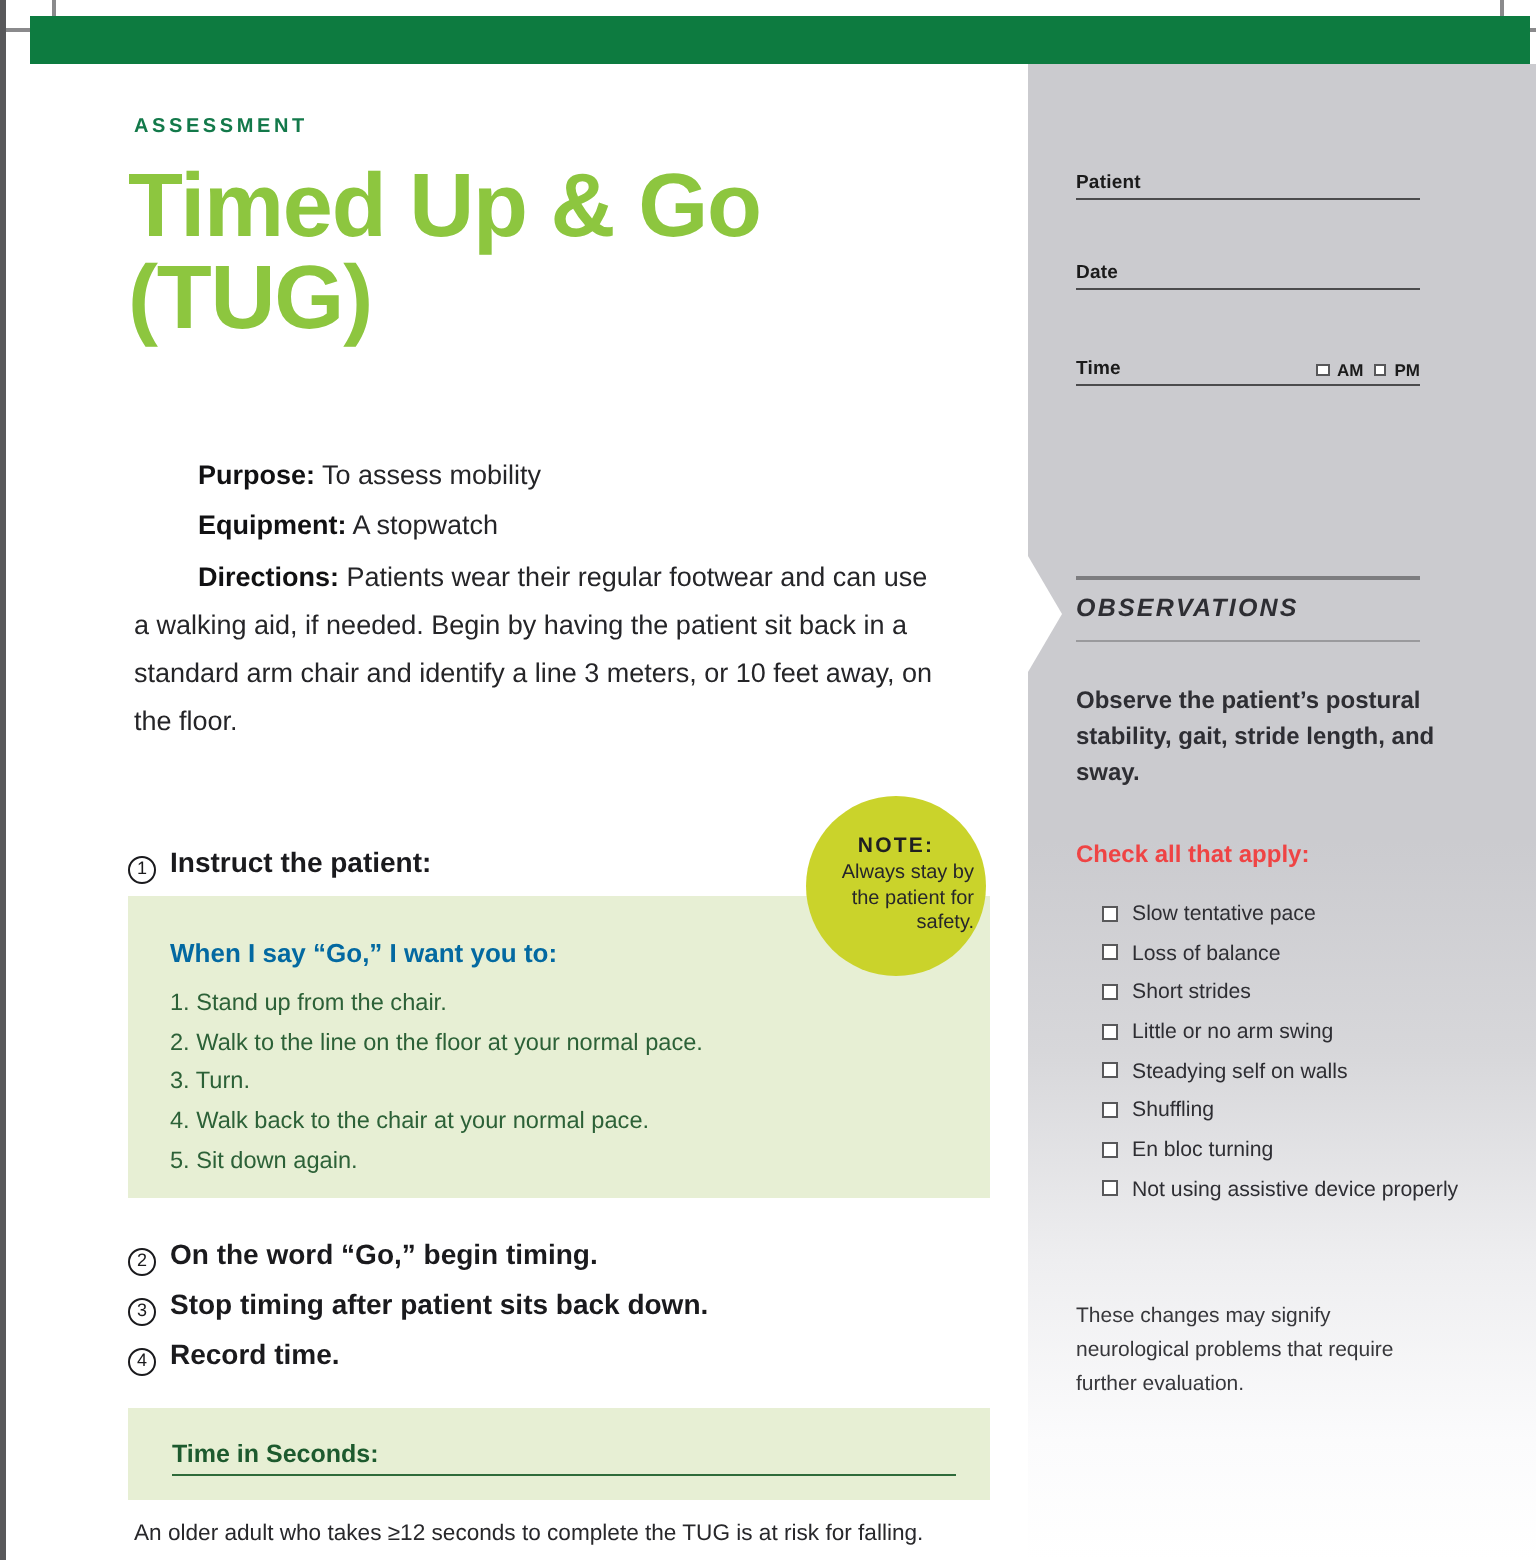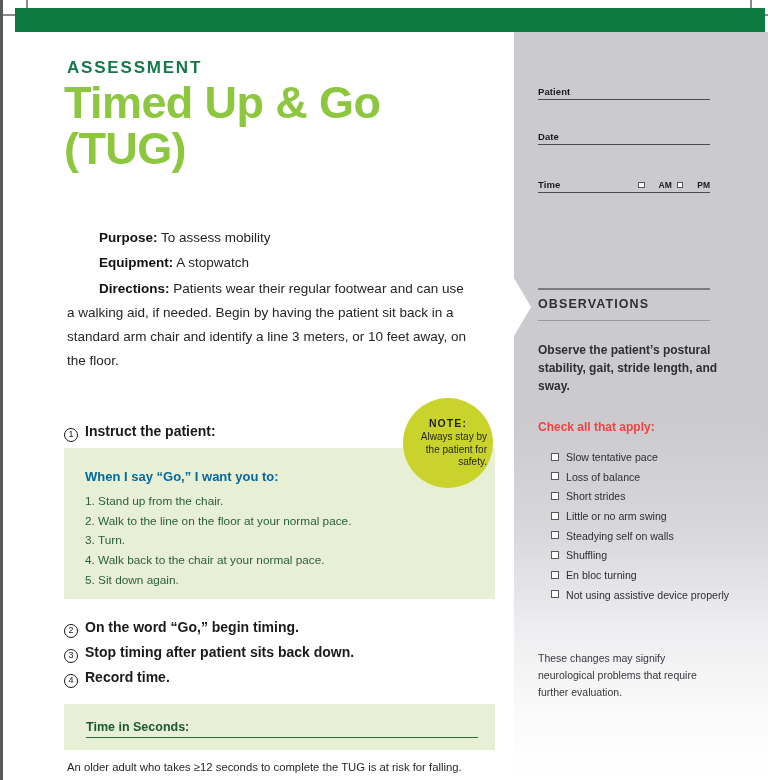--- a/index.html
+++ b/index.html
@@ -78,21 +78,21 @@
     letter-spacing: .1px;
   }
   .ampm {
     font-size: 8.5px;
     font-weight: bold;
     color: #1b1b1b;
     display: flex;
     gap: 5px;
     align-items: center;
   }
-  .ampm span { display: inline-flex; align-items: center; gap: 14px; }
+  .ampm span { display: inline-flex; align-items: center; gap: 4px; }
   .cb-sm {
     display: inline-block;
     width: 6.5px; height: 6.5px;
     border: 1px solid #58585a;
     background: #ffffff;
   }
 
   
   .obs-rule {
     position: absolute;
@@ -101,20 +101,21 @@
     height: 1.5px;
     background: #7d7d80;
   }
   .obs-title {
     position: absolute;
     left: 538px; top: 297px;
     font-size: 12.5px;
     font-weight: bold;
     letter-spacing: 1.1px;
     color: #2e2e33;
+    font-style: italic;
   }
   .obs-lead {
     position: absolute;
     left: 538px; top: 341px;
     width: 180px;
     font-size: 12px;
     font-weight: bold;
     line-height: 1.52;
     color: #2e2e33;
   }
@@ -153,21 +154,21 @@
     width: 172px;
     font-size: 10.5px;
     line-height: 1.62;
     color: #37373b;
   }
 
   
   .kicker {
     position: absolute;
     left: 67px; top: 58px;
-    font-size: 17px;
+    font-size: 10px;
     font-weight: bold;
     letter-spacing: 1.8px;
     color: #13794a;
   }
   .title {
     position: absolute;
     left: 64px; top: 80px;
     width: 430px;
     font-size: 45px;
     font-weight: bold;

